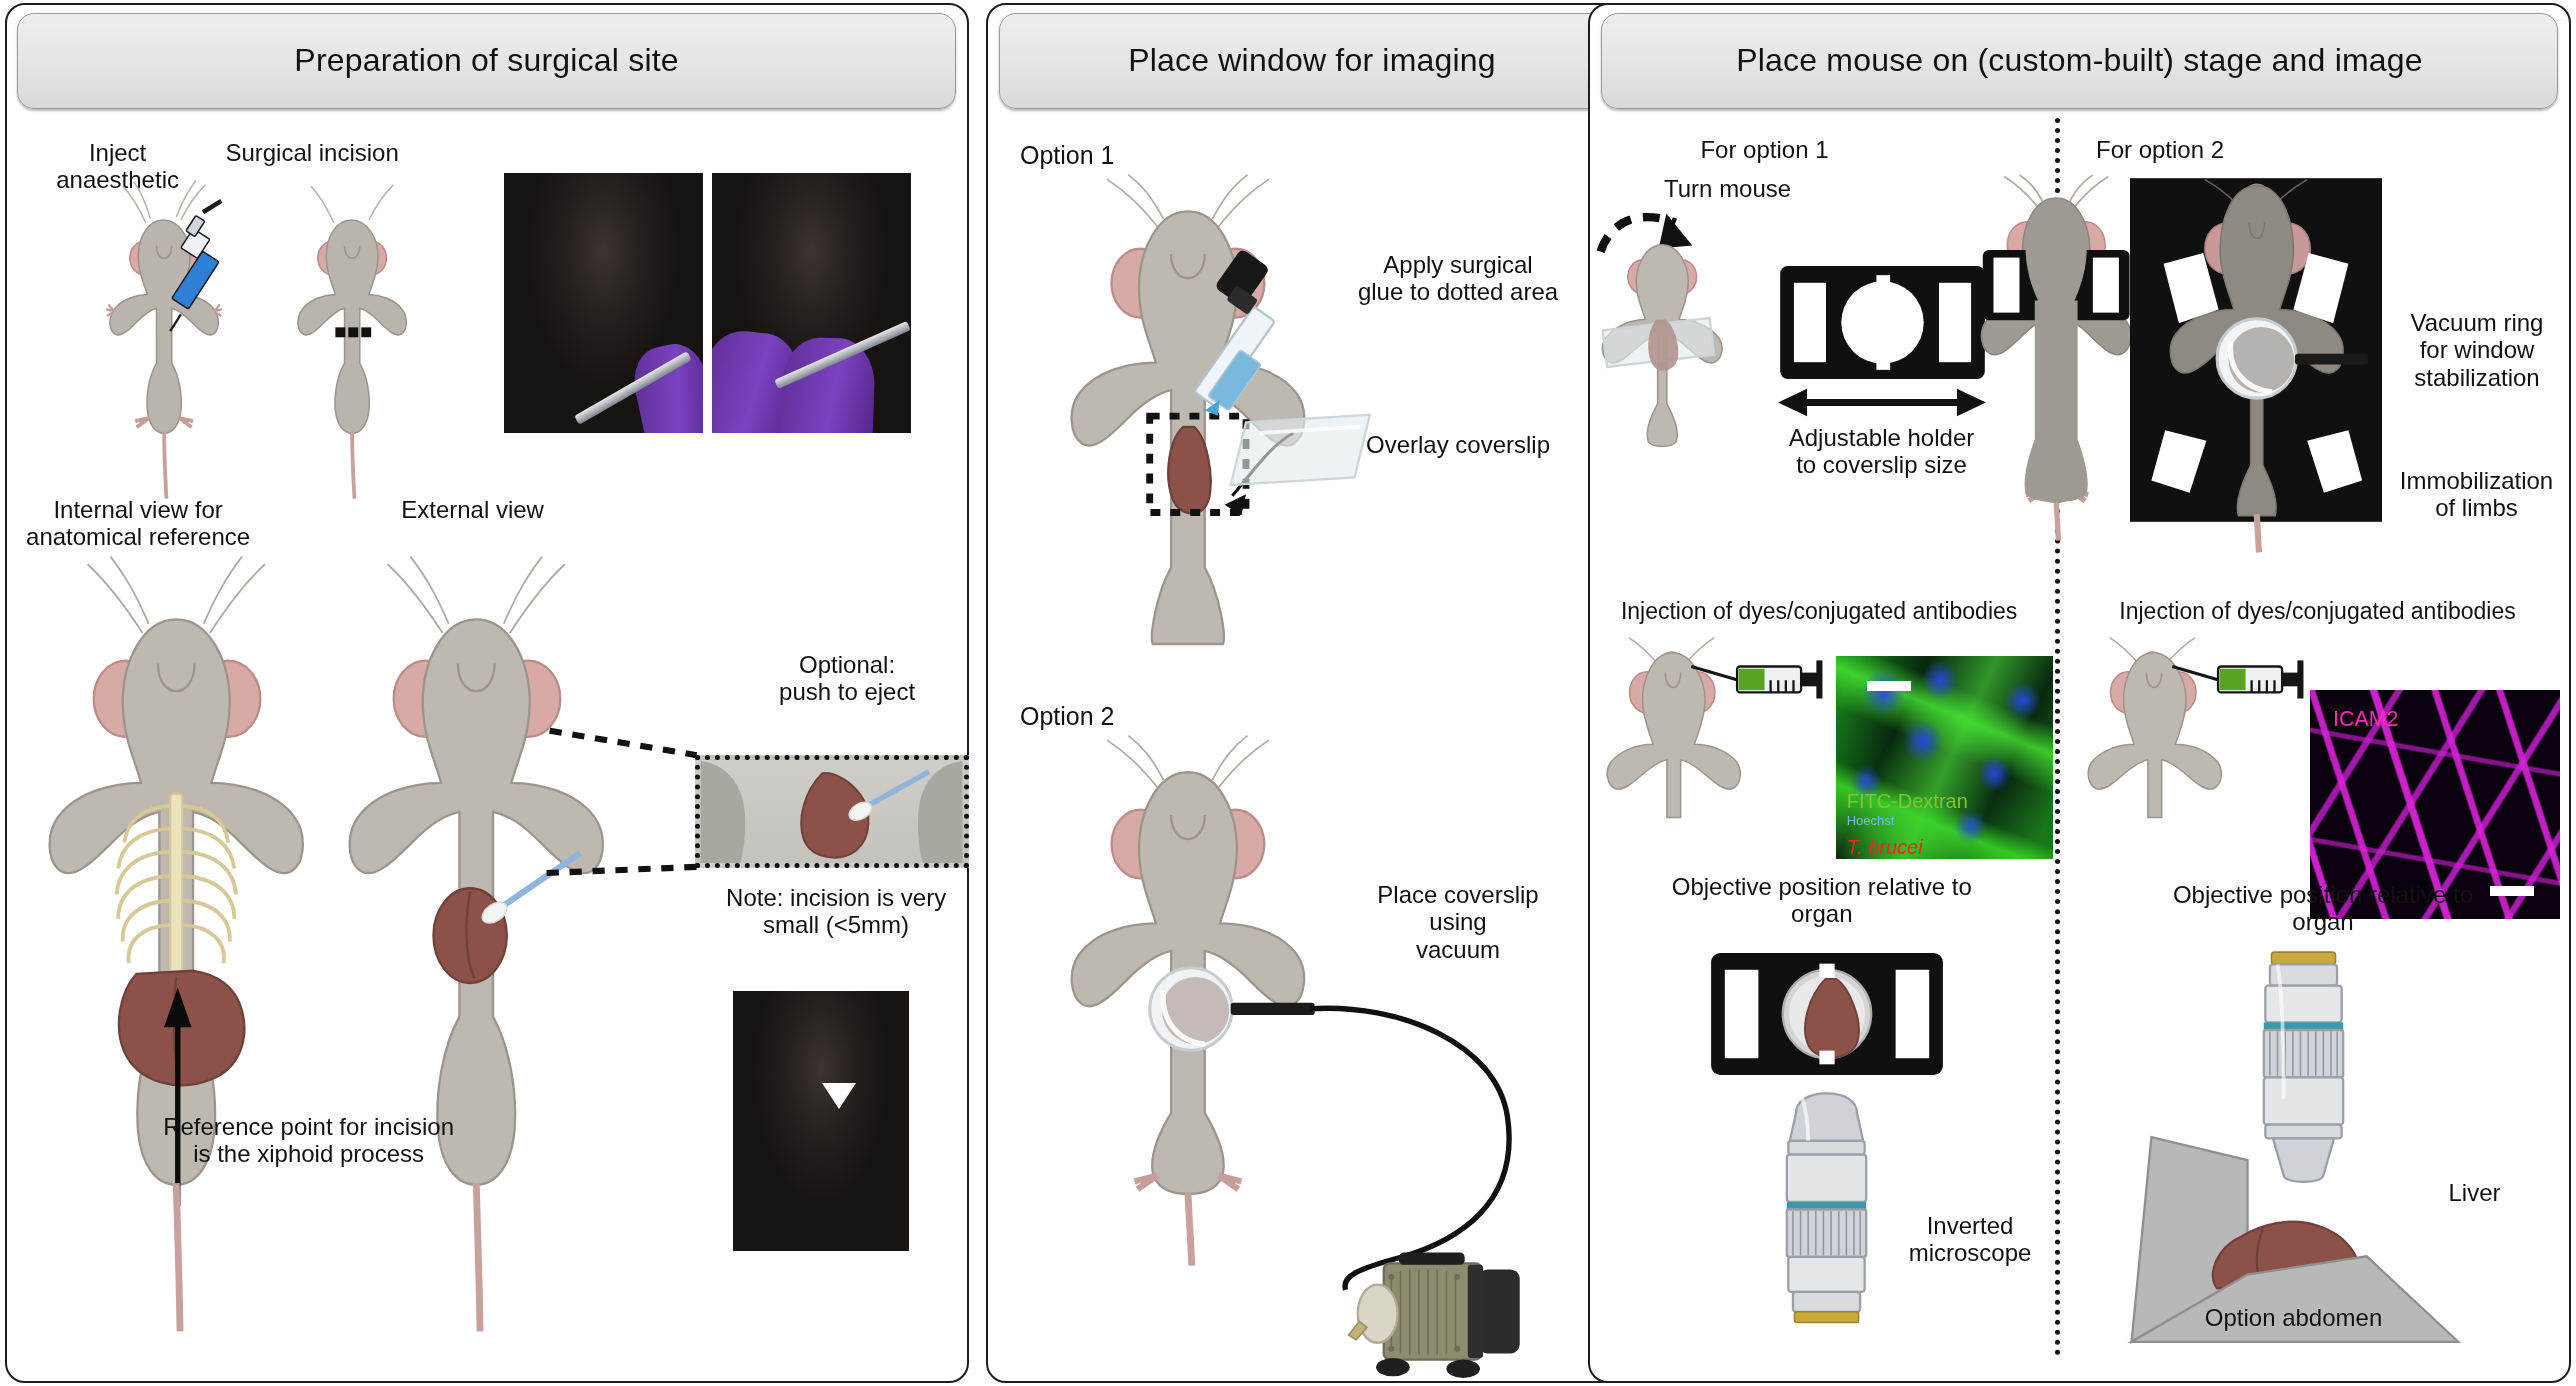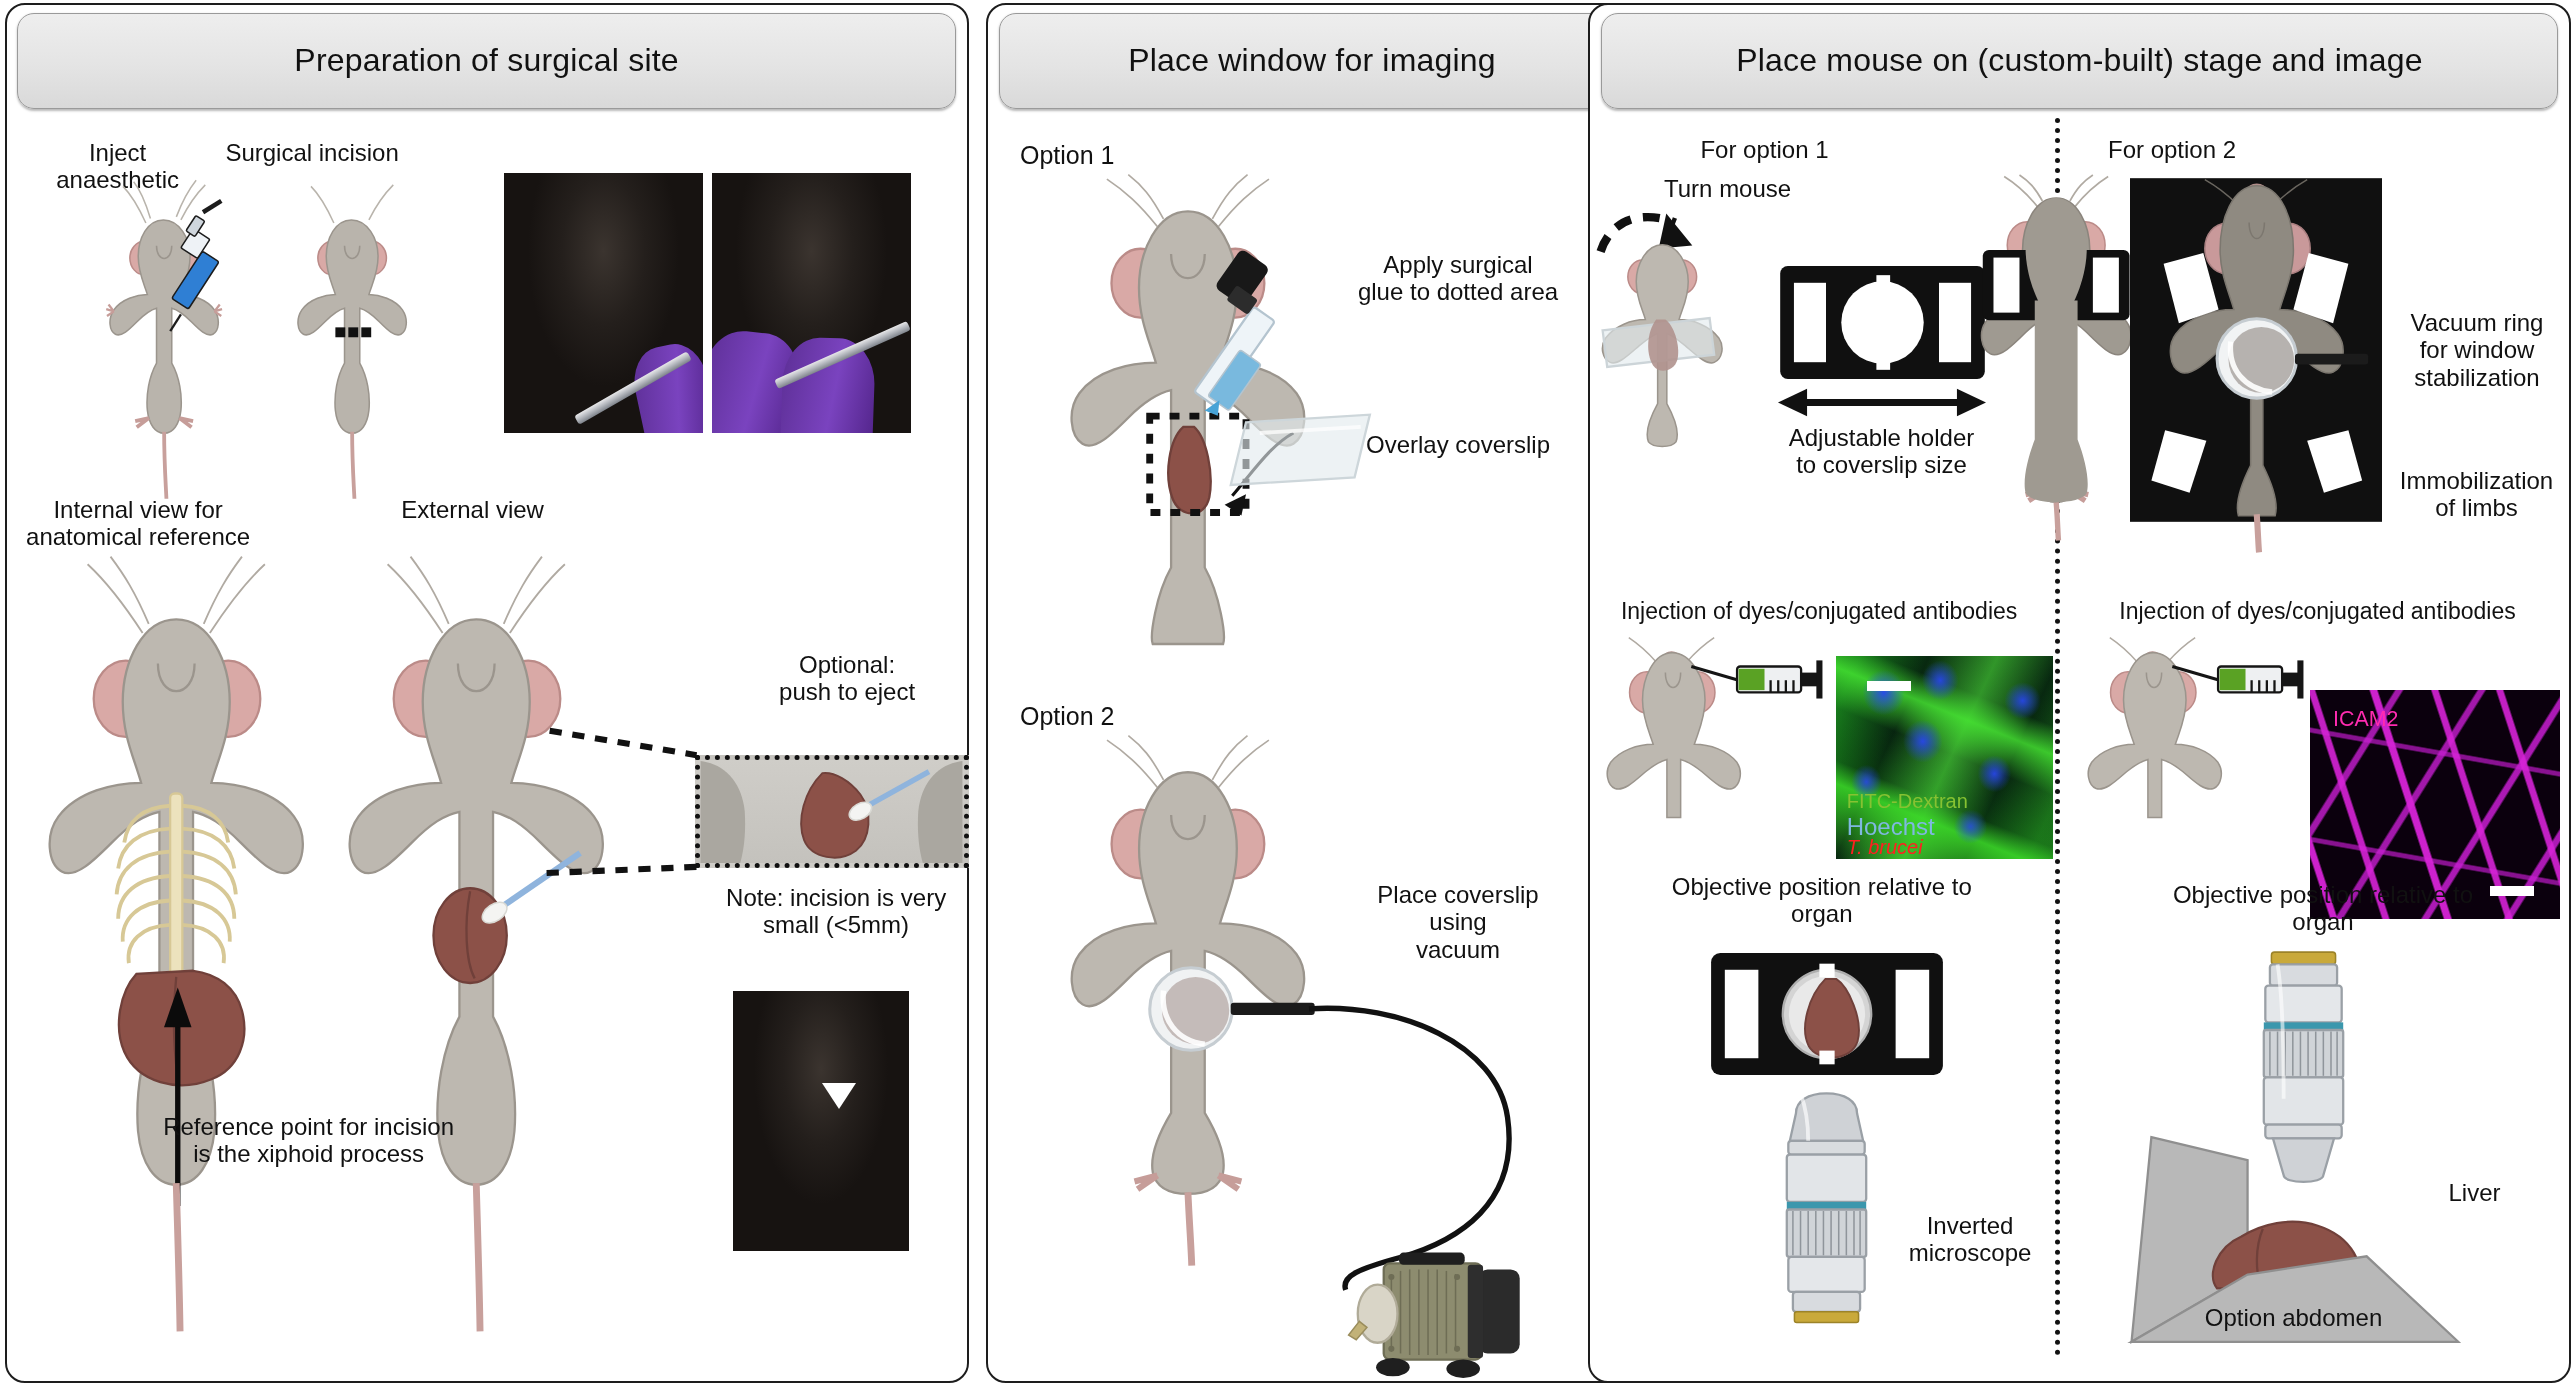--- a/index.html
+++ b/index.html
@@ -469,21 +469,21 @@
                C94 432 126 432 132 416 C136 400 130 372 118 346 L118 186
                C126 188 138 194 150 206 C166 222 184 240 196 234
                C208 228 212 206 202 192 C188 172 160 164 138 164
                C144 146 154 126 154 98 C154 66 138 30 110 30 Z" fill="#9f9a91" opacity="0.0"></path>
       <path d="M70 96 C70 128 82 156 88 168 L132 168 C138 156 150 128 150 96
                C150 62 134 30 110 30 C86 30 70 62 70 96 Z" fill="#9f9a91"></path>
       <path d="M82 164 L82 346 C72 372 66 400 70 416 C78 432 142 432 150 416
                C154 400 148 372 138 346 L138 164 Z" fill="#9f9a91"></path>
     </svg>
 
-    <div class="lbl left" style="left:506px; top:131px; width:214px;margin-left:12px;">For option 2</div>
+    <div class="lbl left" style="left:506px; top:131px; width:214px;">For option 2</div>
 
     <svg class="art" style="left:540px; top:173px;" width="252" height="344" viewBox="0 0 330 450">
       <rect x="0" y="0" width="330" height="450" fill="#101010"></rect>
       <g stroke="#6a665f" stroke-width="2" fill="none">
         <path d="M140 34 C124 18 112 10 98 2"></path>
           <path d="M190 34 C206 18 218 10 232 2"></path>
       </g>
       <ellipse cx="166" cy="16" rx="13" ry="9" fill="#b08c88"></ellipse>
       <ellipse cx="126" cy="92" rx="28" ry="33" fill="#c9999a" stroke="#a97f80" stroke-width="2"></ellipse>
       <ellipse cx="208" cy="92" rx="28" ry="33" fill="#c9999a" stroke="#a97f80" stroke-width="2"></ellipse>
@@ -543,21 +543,21 @@
             <line x1="244" y1="58" x2="244" y2="74"></line>
         </g>
         <rect x="254" y="48" width="22" height="18" fill="#151515"></rect>
         <rect x="274" y="32" width="8" height="50" fill="#151515"></rect>
       </g>
     </svg>
 
     <div class="photo fluor-green" style="left:246px; top:651px; width:217px; height:203px;">
       <div class="scalebar" style="left:31px; top:24.5px; width:44px; height:10.7px;"></div>
       <div style="position:absolute;left:10.7px;top:134px;font-size:20px;color:#86c232;">FITC-Dextran</div>
-      <div style="position:absolute;left:10.7px;top:157px;font-size:24px;color:#7fb8e0;">Hoechst</div>
+      <div style="position:absolute;left:10.7px;top:157px;font-size:13px;color:#7fb8e0;">Hoechst</div>
       <div style="position:absolute;left:10.7px;top:180px;font-size:20px;color:#ff2020;font-style:italic;">T. brucei</div>
     </div>
 
     <svg class="art" style="left:498px; top:631px;" width="222" height="183" viewBox="0 0 290 240">
       <g stroke="#b0aaa2" stroke-width="2" fill="none">
         <path d="M64 34 C50 18 40 10 28 2"></path>
           <path d="M104 34 C118 18 128 10 140 2"></path>
       </g>
       <ellipse cx="84" cy="28" rx="11" ry="8" fill="#b08c88"></ellipse>
       <ellipse cx="52" cy="74" rx="23" ry="27" fill="#d9a9a6" stroke="#bb8b88" stroke-width="2"></ellipse>

